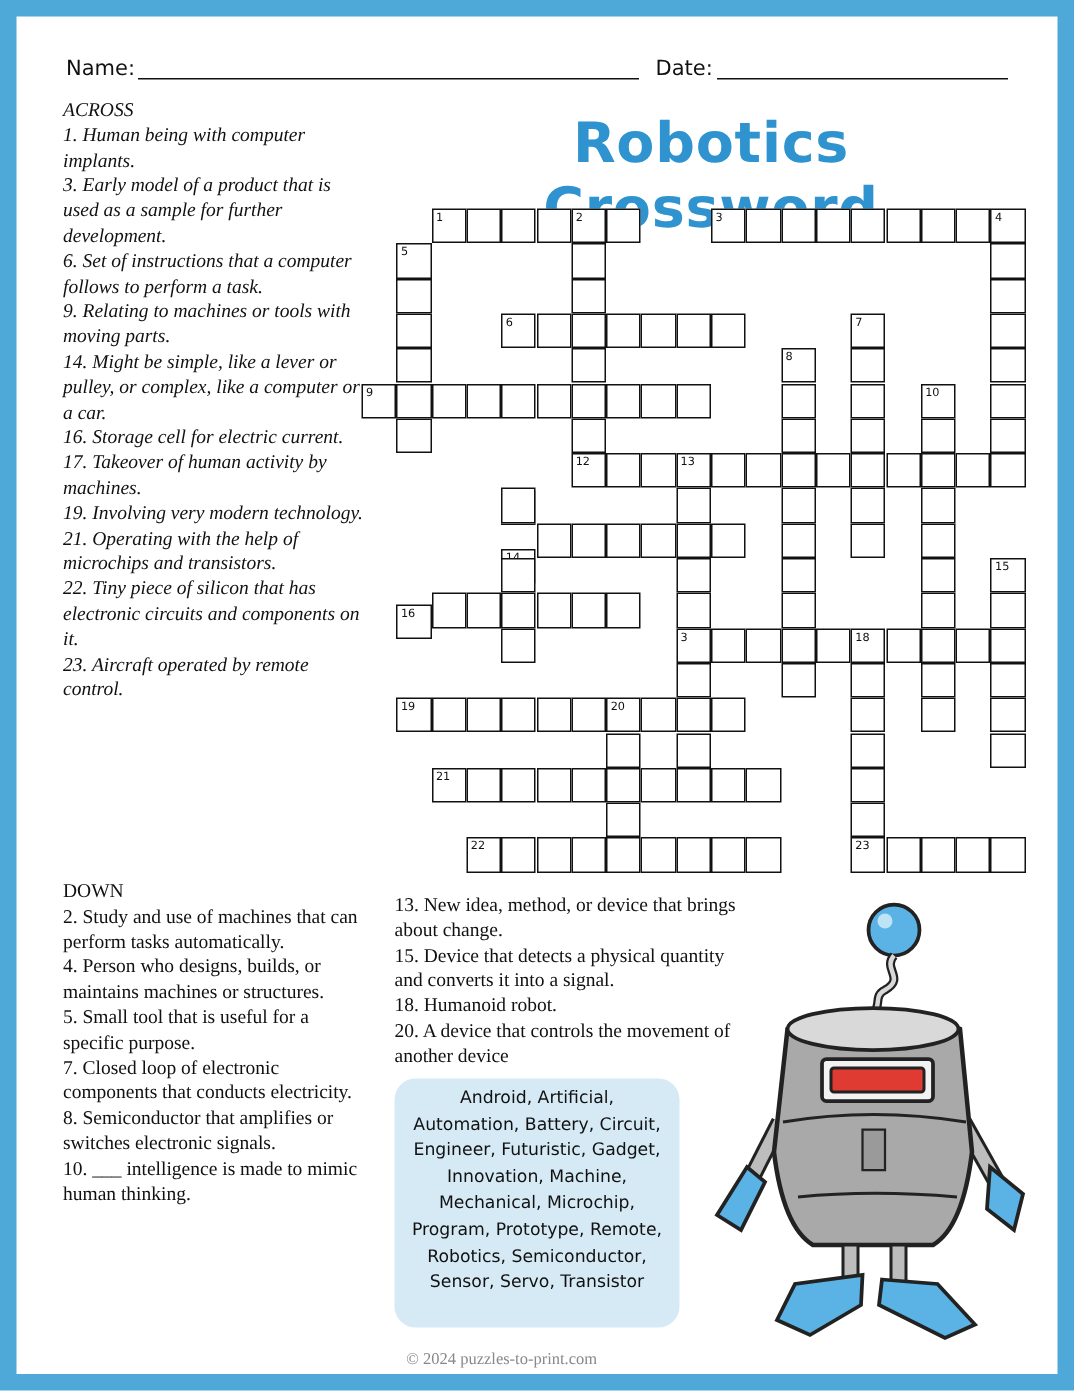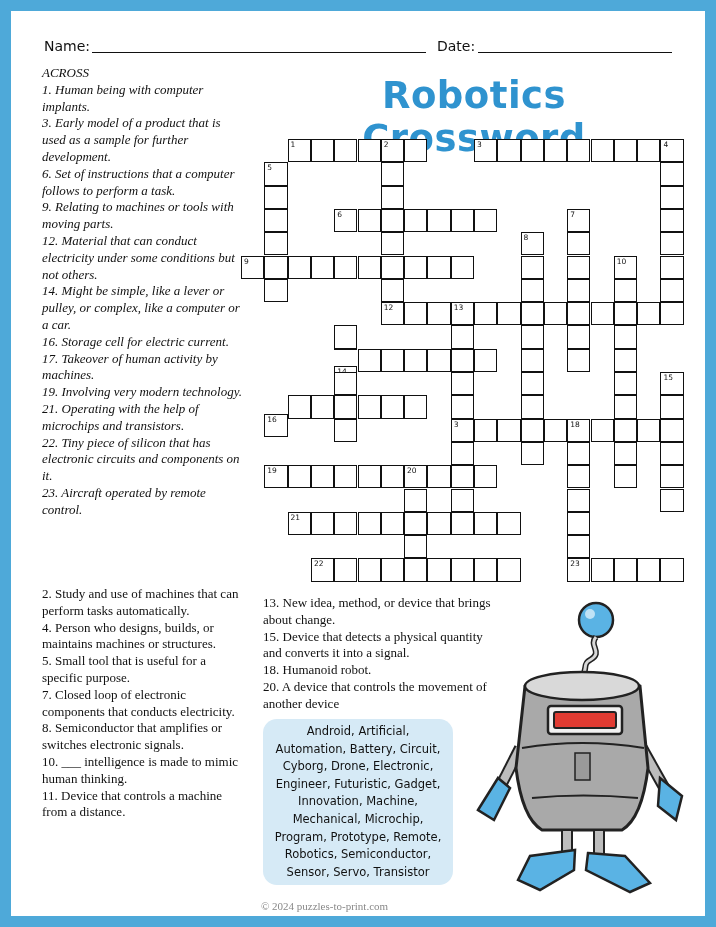--- a/index.html
+++ b/index.html
@@ -6,61 +6,60 @@
   body{width:716px;height:927px;background:#4ea9d9;position:relative;overflow:hidden;font-family:"Liberation Serif",serif;}
   .page{position:absolute;left:11px;top:11px;width:694px;height:905px;background:#fff;}
   .hdr{position:absolute;top:38px;font-family:"DejaVu Sans",sans-serif;font-size:14px;color:#111;}
   .hdr-line{position:absolute;border-bottom:1.3px solid #111;}
   .title{position:absolute;left:268px;top:74px;width:412px;text-align:center;font-family:"DejaVu Sans",sans-serif;font-weight:bold;font-size:37px;color:#2f93cf;letter-spacing:0.5px;}
   .clues{position:absolute;font-size:13px;line-height:16.8px;color:#111;}
   .clues div{margin:0;}
   .cell{position:absolute;width:23.3px;height:23.3px;box-sizing:border-box;border:1.6px solid #111;background:#fff;}
   .num{position:absolute;left:2px;top:0px;font-family:"DejaVu Sans",sans-serif;font-size:7.5px;line-height:9px;color:#111;}
   .bank{position:absolute;left:263px;top:719px;width:190px;height:166px;background:#d6eaf6;border-radius:14px;text-align:center;font-family:"DejaVu Sans",sans-serif;font-size:11.5px;line-height:17.6px;color:#111;padding-top:4px;box-sizing:border-box;}
-  .footer{position:absolute;left:6px;width:637px;top:900px;text-align:center;font-size:11px;color:#888;}
+  .footer{position:absolute;left:16px;width:637px;top:900px;text-align:center;font-size:11px;color:#888;}
 </style>
 </head>
 <body>
 
 <div class="page"></div>
 
 <span class="hdr" style="left:44px;">Name:</span>
 <div class="hdr-line" style="left:92px;top:52px;width:334px;"></div>
 <span class="hdr" style="left:437px;">Date:</span>
 <div class="hdr-line" style="left:478px;top:52px;width:194px;"></div>
 
 <div class="title">Robotics Crossword</div>
 
 <div class="clues" style="left:42px;top:65px;width:205px;font-style:italic;">
   <div>ACROSS</div>
   <div id="across-list">
       <div>1. Human being with computer implants.</div>
       <div>3. Early model of a product that is used as a sample for further development.</div>
       <div>6. Set of instructions that a computer follows to perform a task.</div>
       <div>9. Relating to machines or tools with moving parts.</div>
-      <div>12. Material that can conduct electricity under some conditions but not others.</div>
       <div>14. Might be simple, like a lever or pulley, or complex, like a computer or a car.</div>
       <div>16. Storage cell for electric current.</div>
       <div>17. Takeover of human activity by machines.</div>
       <div>19. Involving very modern technology.</div>
       <div>21. Operating with the help of microchips and transistors.</div>
       <div>22. Tiny piece of silicon that has electronic circuits and components on it.</div>
       <div>23. Aircraft operated by remote control.</div>
     </div>
 </div>
 
 <div class="clues" style="left:42px;top:586px;width:205px;">
+  <div>DOWN</div>
   <div id="down-list">
       <div>2. Study and use of machines that can perform tasks automatically.</div>
       <div>4. Person who designs, builds, or maintains machines or structures.</div>
       <div>5. Small tool that is useful for a specific purpose.</div>
       <div>7. Closed loop of electronic components that conducts electricity.</div>
       <div>8. Semiconductor that amplifies or switches electronic signals.</div>
       <div>10. ___ intelligence is made to mimic human thinking.</div>
-      <div>11. Device that controls a machine from a distance.</div>
     </div>
 </div>
 
 <div class="clues" style="left:263px;top:595px;width:232px;">
   <div id="down-list-2">
       <div>13. New idea, method, or device that brings about change.</div>
       <div>15. Device that detects a physical quantity and converts it into a signal.</div>
       <div>18. Humanoid robot.</div>
       <div>20. A device that controls the movement of another device</div>
     </div>
@@ -202,21 +201,21 @@
     <div class="cell" style="left: 427.4px; top: 348.7px;"></div>
     <div class="cell" style="left: 474px; top: 348.7px;"></div>
     <div class="cell" style="left: 660.4px; top: 372px;">
       <span class="num">15</span>
     </div>
     <div class="cell" style="left: 660.4px; top: 395.3px;"></div>
     <div class="cell" style="left: 660.4px; top: 418.6px;"></div>
     <div class="cell" style="left: 660.4px; top: 441.9px;"></div>
     <div class="cell" style="left: 660.4px; top: 465.2px;"></div>
     <div class="cell" style="left: 660.4px; top: 488.5px;"></div>
-    <div class="cell" style="left: 264.3px; top: 414px;">
+    <div class="cell" style="left: 264.3px; top: 403px;">
       <span class="num">16</span>
     </div>
     <div class="cell" style="left: 287.6px; top: 395.3px;"></div>
     <div class="cell" style="left: 310.9px; top: 395.3px;"></div>
     <div class="cell" style="left: 357.5px; top: 395.3px;"></div>
     <div class="cell" style="left: 380.8px; top: 395.3px;"></div>
     <div class="cell" style="left: 404.1px; top: 395.3px;"></div>
     <div class="cell" style="left: 474px; top: 418.6px;"></div>
     <div class="cell" style="left: 497.3px; top: 418.6px;"></div>
     <div class="cell" style="left: 543.9px; top: 418.6px;"></div>
@@ -273,21 +272,20 @@
     <div class="cell" style="left: 590.5px; top: 558.4px;"></div>
     <div class="cell" style="left: 613.8px; top: 558.4px;"></div>
     <div class="cell" style="left: 637.1px; top: 558.4px;"></div>
     <div class="cell" style="left: 660.4px; top: 558.4px;"></div>
   </div>
 
 <div class="bank">
   <div id="bank-lines">
       <div>Android, Artificial,</div>
       <div>Automation, Battery, Circuit,</div>
-      <div>Cyborg, Drone, Electronic,</div>
       <div>Engineer, Futuristic, Gadget,</div>
       <div>Innovation, Machine,</div>
       <div>Mechanical, Microchip,</div>
       <div>Program, Prototype, Remote,</div>
       <div>Robotics, Semiconductor,</div>
       <div>Sensor, Servo, Transistor</div>
     </div>
 </div>
 
 <svg style="position:absolute;left:470px;top:598px;" width="225" height="300" viewBox="0 0 225 300">

